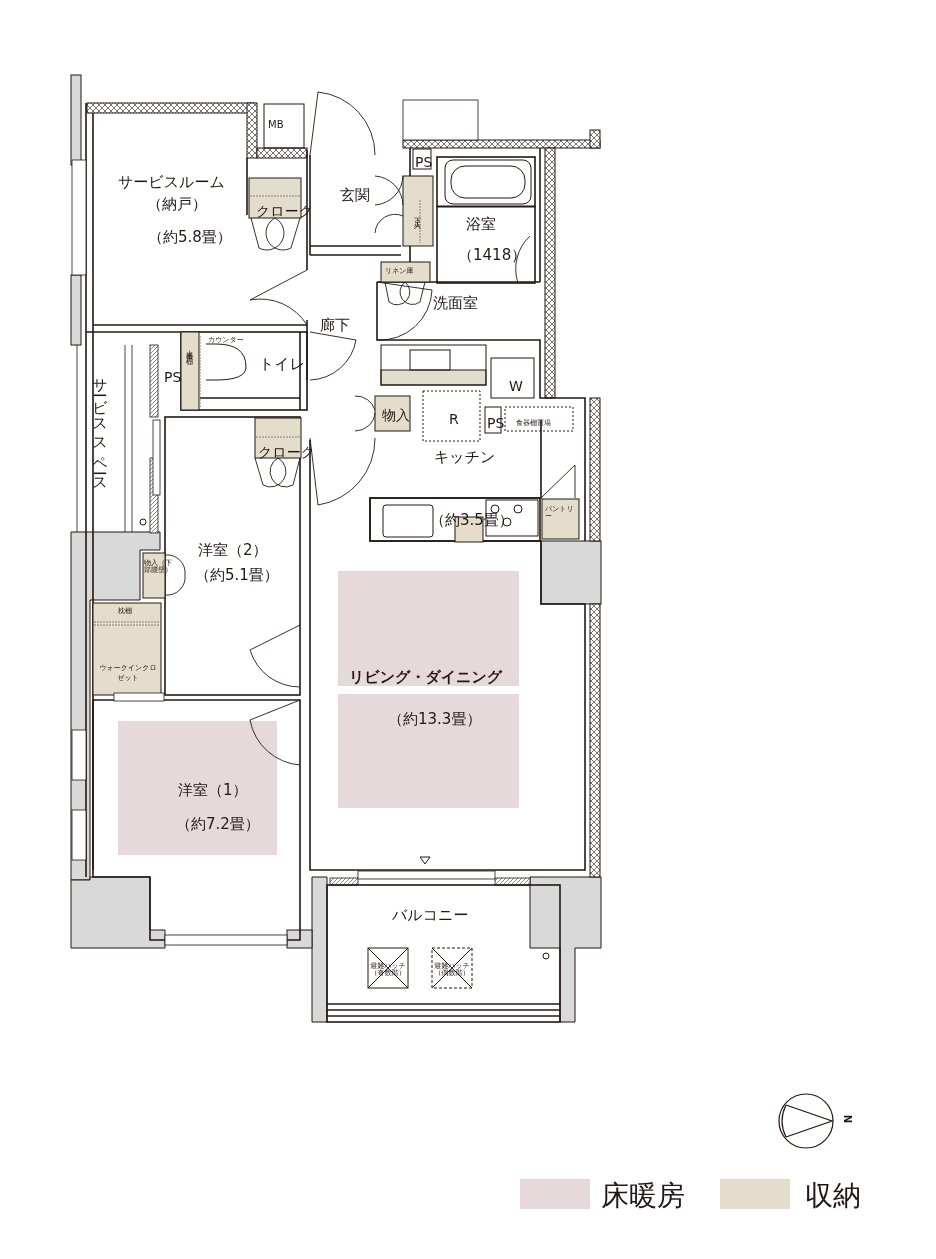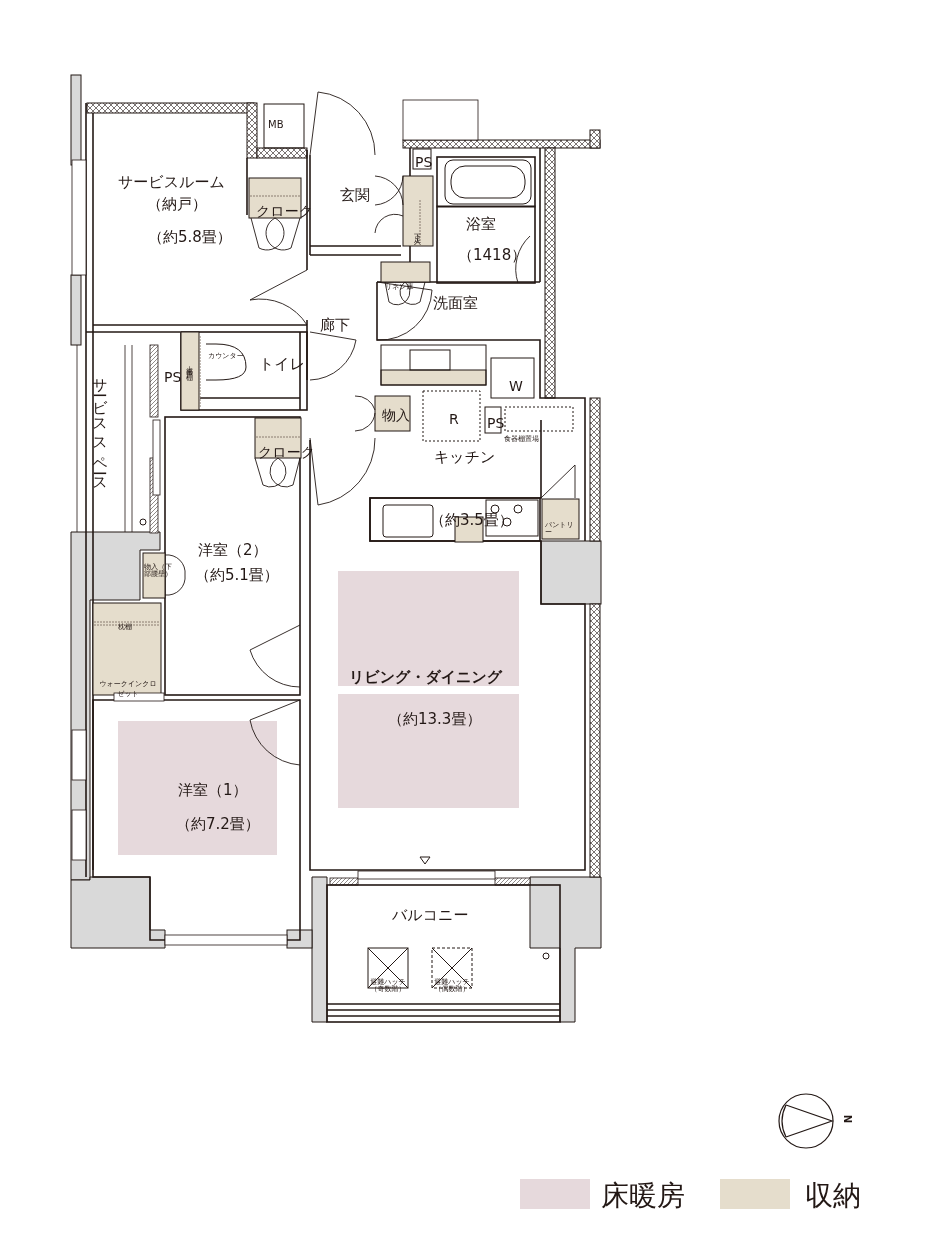--- a/index.html
+++ b/index.html
@@ -2,21 +2,21 @@
 <html><head>
 <meta charset="utf-8">
 <style>
   html, body { margin:0; padding:0; background:#ffffff; }
   body { width:936px; height:1259px; position:relative; overflow:hidden;
          font-family:"DejaVu Sans", sans-serif; color:#231815; }
   #plan { position:absolute; left:0; top:0; width:936px; height:1259px; }
   .lbl { position:absolute; white-space:nowrap; color:#231815; line-height:1; }
   .room { font-size:15px; }
   .small { font-size:14px; }
-  .tiny { font-size:7px;margin-top:16px; }
+  .tiny { font-size:7px; }
   .vert { writing-mode:vertical-rl; letter-spacing:2px; }
   .legend-sw { position:absolute; width:70px; height:30px; }
   .legend-tx { position:absolute; font-family:"DejaVu Serif", serif; font-size:28px; line-height:1; }
 </style>
 </head>
 <body>
 
 <div id="plan">
 <svg width="936" height="1259" viewBox="0 0 936 1259" xmlns="http://www.w3.org/2000/svg">
   <defs>
@@ -229,23 +229,23 @@
 <div class="lbl small" style="left:487px;top:416px;">PS</div>
 <div class="lbl small" style="left:256px;top:204px;">クローク</div>
 <div class="lbl small" style="left:258px;top:445px;">クローク</div>
 <div class="lbl tiny vert" style="left:413px;top:212px;">下足入</div>
 <div class="lbl tiny" style="left:385px;top:268px;">リネン庫</div>
 <div class="lbl tiny" style="left:208px;top:337px;">カウンター</div>
 <div class="lbl tiny vert" style="left:185px;top:344px;">上部吊戸棚</div>
 <div class="lbl small" style="left:382px;top:408px;">物入</div>
 <div class="lbl small" style="left:449px;top:412px;">R</div>
 <div class="lbl small" style="left:509px;top:379px;">W</div>
-<div class="lbl tiny" style="left:504px;top:420px;">食器棚置場</div>
+<div class="lbl tiny" style="left:516px;top:420px;">食器棚置場</div>
 <div class="lbl tiny" style="left:545px;top:506px;width:32px;white-space:normal;">パントリー</div>
-<div class="lbl tiny" style="left:144px;top:548px;width:30px;white-space:normal;">物入（下部腰壁）</div>
+<div class="lbl tiny" style="left:144px;top:560px;width:30px;white-space:normal;">物入（下部腰壁）</div>
 <div class="lbl tiny" style="left:118px;top:608px;">枕棚</div>
 <div class="lbl tiny" style="left:97px;top:664px;width:62px;white-space:normal;text-align:center;line-height:1.4;">ウォークインクロゼット</div>
 <div class="lbl tiny" style="left:366px;top:963px;width:44px;white-space:normal;text-align:center;">避難ハッチ（奇数階）</div>
 <div class="lbl tiny" style="left:428px;top:963px;width:48px;white-space:normal;text-align:center;">避難ハッチ（偶数階）</div>
 
 
 <div class="lbl" style="left:843px;top:1114px;font-size:10px;font-weight:bold;transform:rotate(90deg);">N</div>
 
 
 <div class="legend-sw" style="left:520px;top:1179px;background:#e6d9dc;"></div>

